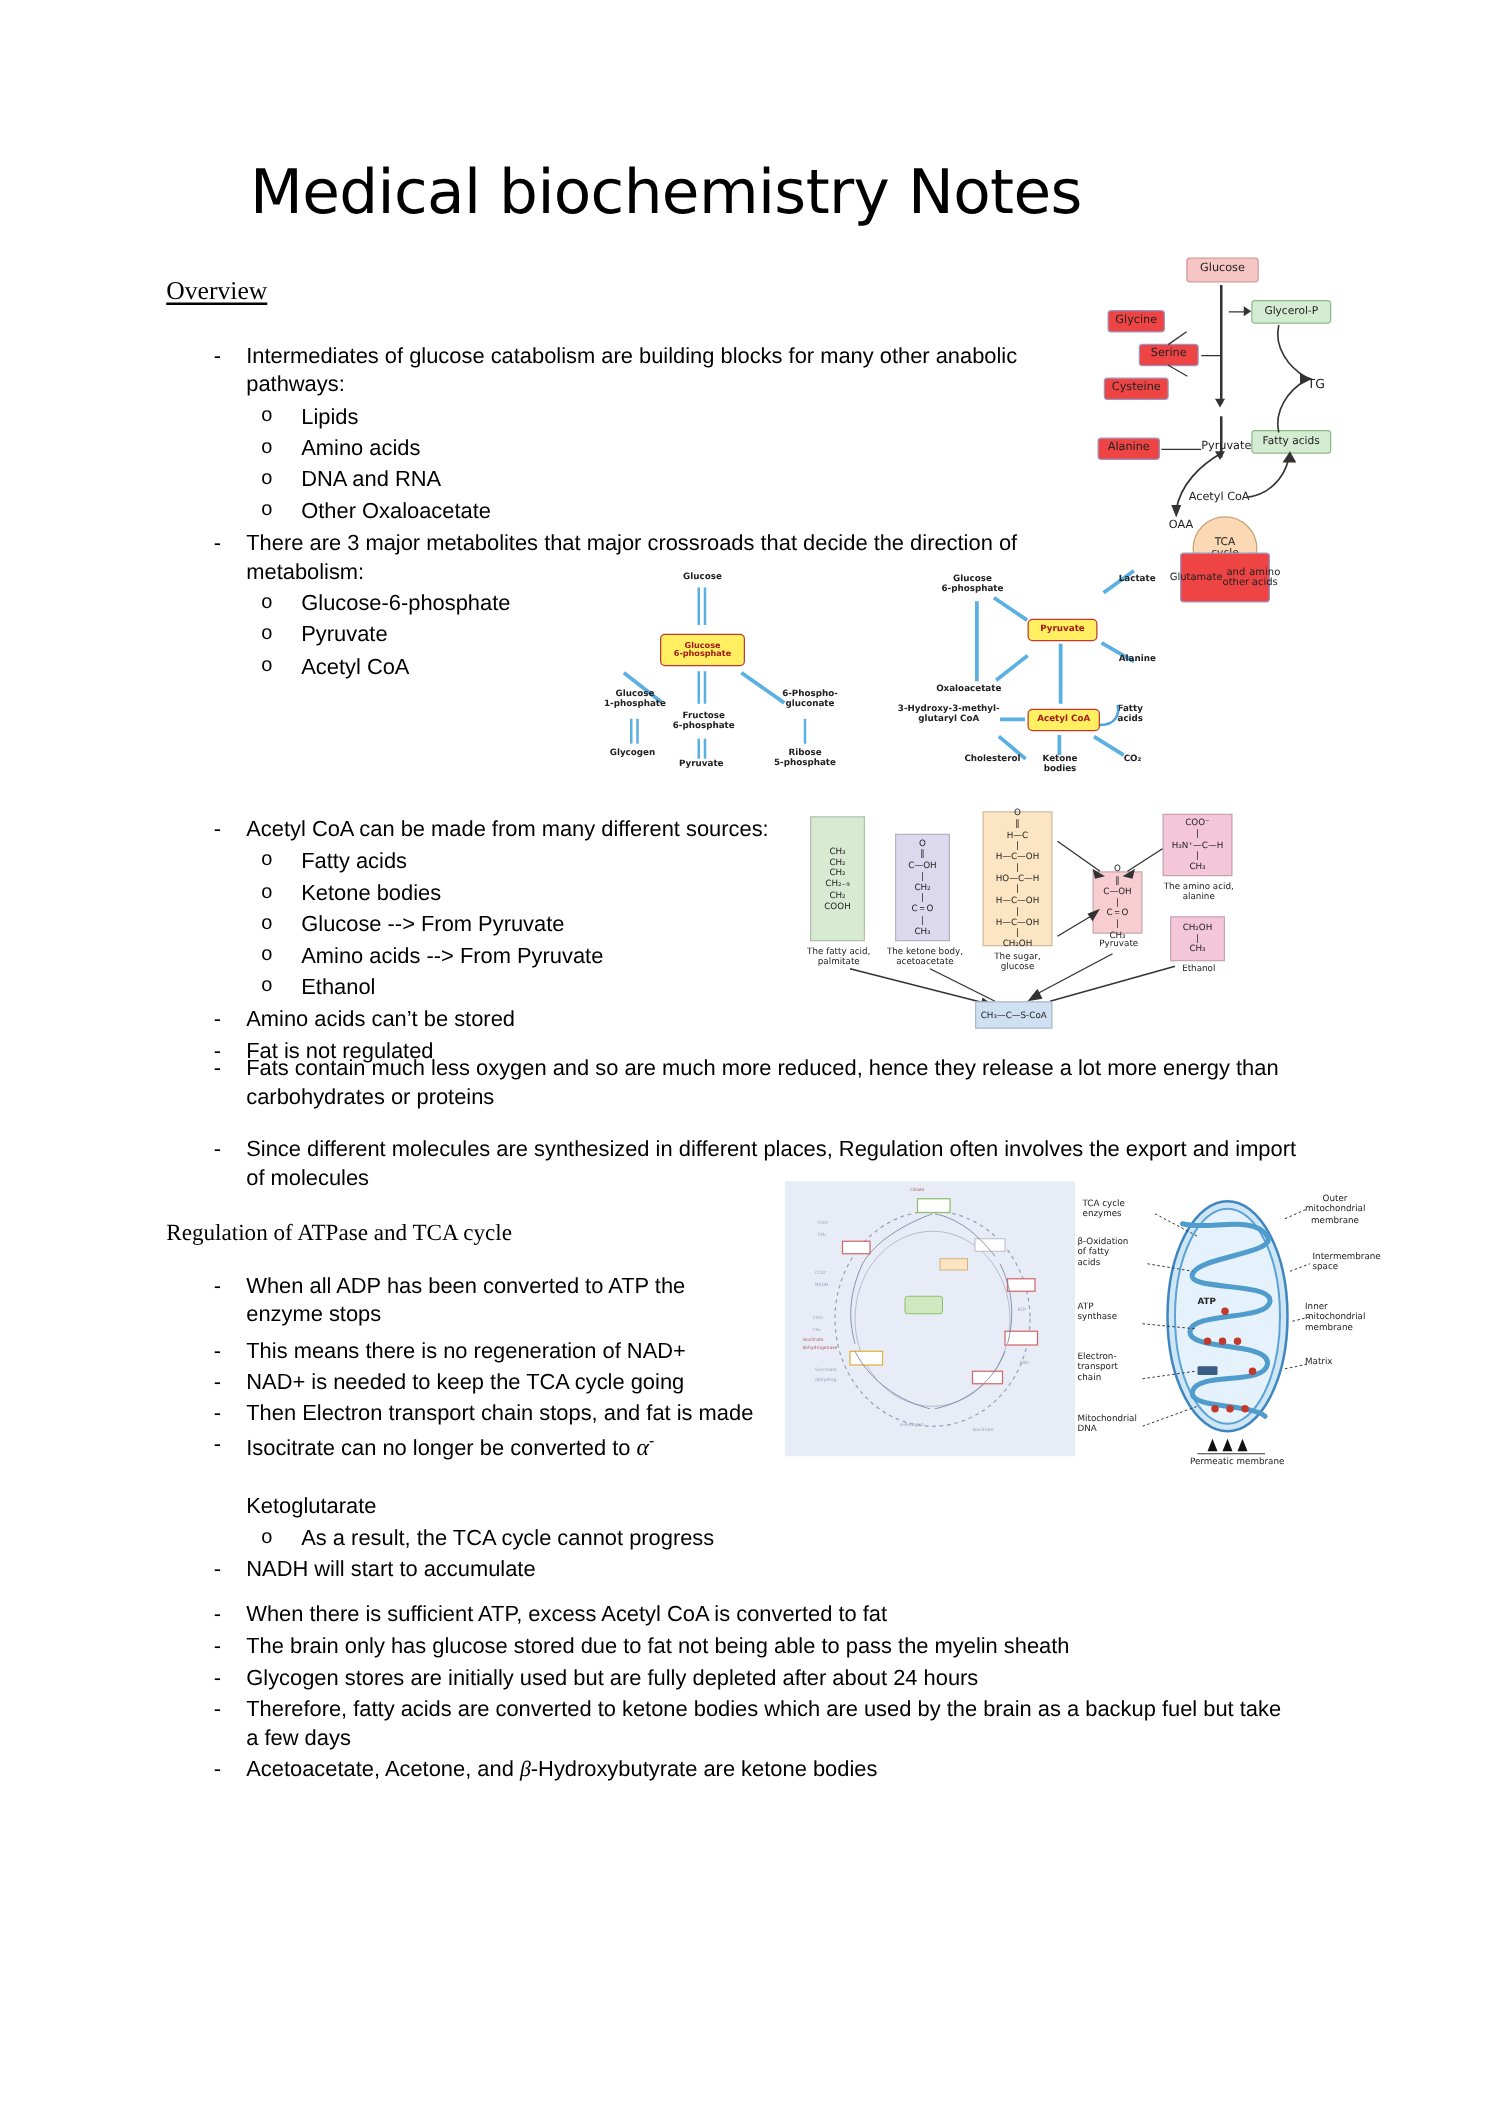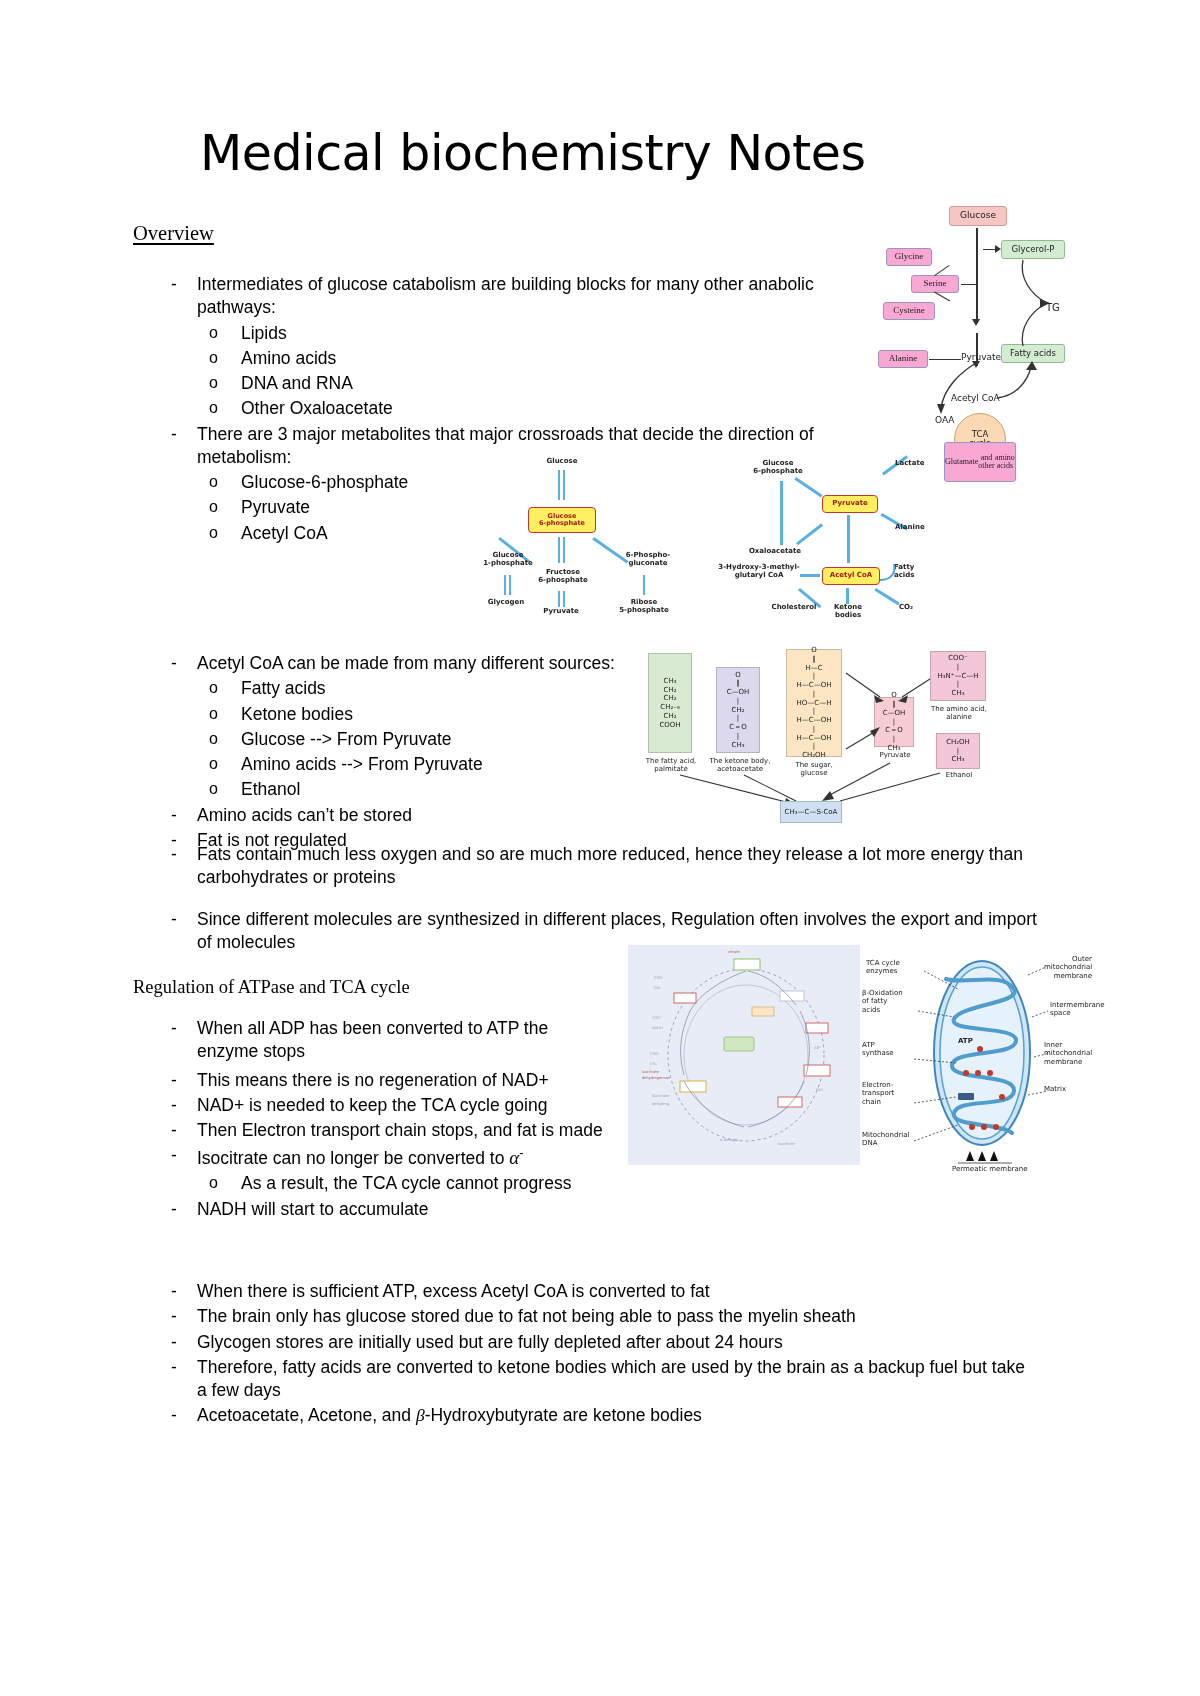--- a/index.html
+++ b/index.html
@@ -44,21 +44,21 @@
   .blk { position:absolute; }
 
   
   .dg { position:absolute; overflow:hidden; }
   .nodebox{
     position:absolute; border:1px solid #8a8aa8; border-radius:3px;
     font-family:"DejaVu Sans", sans-serif;
     display:flex; align-items:center; justify-content:center;
     text-align:center; line-height:1.05; color:#222;
   }
-  .purple{ background:#f9a8d4; border-color:#9a96c4;font-family:Liberation Serif, serif; }
+  .purple{ background:#ef4444; border-color:#9a96c4; }
   .pink  { background:#f5c6c4; border-color:#d39a97; }
   .green { background:#d4ecd2; border-color:#8dbc8a; }
   .circleTCA{
     position:absolute; background:#fbd9b4; border:1px solid #c8a070;
     border-radius:50%;
     display:flex; flex-direction:column; align-items:center; justify-content:center;
     font-family:"DejaVu Sans", sans-serif; color:#222; line-height:1.1;
   }
   .arr { position:absolute; background:#333; }
   .lbl { position:absolute; font-family:"DejaVu Sans", sans-serif; color:#222; line-height:1.05;}
@@ -214,20 +214,21 @@
       <span>NAD+ is needed to keep the TCA cycle going</span>
     </div>
     <div class="body-txt lvl1 row">
       <span class="dash">-</span>
       <span>Then Electron transport chain stops, and fat is made</span>
     </div>
     <div class="body-txt lvl1 row">
       <span class="dash">-</span>
       <span>Isocitrate can no longer be converted to </span><span class="alpha">α</span><span style="font-size:13px;vertical-align:super;">-</span>
     </div>
+    <div class="body-txt" style="padding-left:64px; margin-top:22px;">Ketoglutarate</div>
     <div class="body-txt lvl2 row" style="margin-top:2px;">
       <span class="circ">o</span>
       <span>As a result, the TCA cycle cannot progress</span>
     </div>
     <div class="body-txt lvl1 row">
       <span class="dash">-</span>
       <span>NADH will start to accumulate</span>
     </div>
   </div>
 
@@ -599,21 +600,21 @@
     <div class="capt" style="left:0px; top:136px; width:52px; text-align:left;">
       <span>Electron-</span><br>
       <span>transport</span><br>
       <span>chain</span>
     </div>
     <div class="capt" style="left:0px; top:186px; width:54px; text-align:left;">
       <span>Mitochondrial</span><br>
       <span>DNA</span>
     </div>
 
-    <div class="capt" style="left:182px; top:10px; width:48px; text-align:right;">
+    <div class="capt" style="left:182px; top:10px; width:48px; text-align:center;">
       <span>Outer</span><br>
       <span>mitochondrial</span><br>
       <span>membrane</span>
     </div>
     <div class="capt" style="left:188px; top:56px; width:48px; text-align:left;">
       <span>Intermembrane</span><br>
       <span>space</span>
     </div>
     <div class="capt" style="left:182px; top:96px; width:48px; text-align:left;">
       <span>Inner</span><br>

